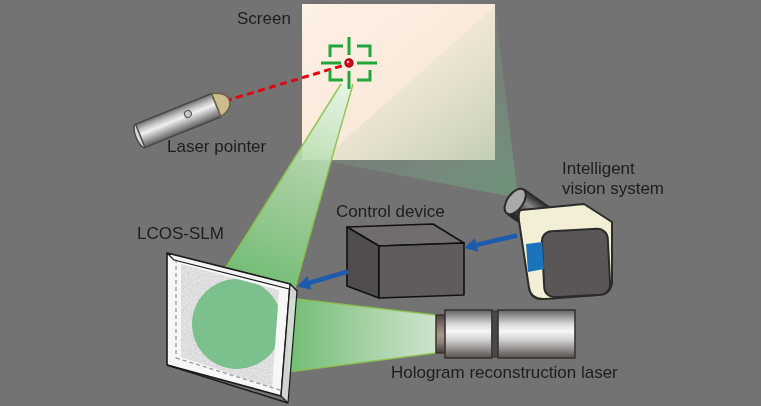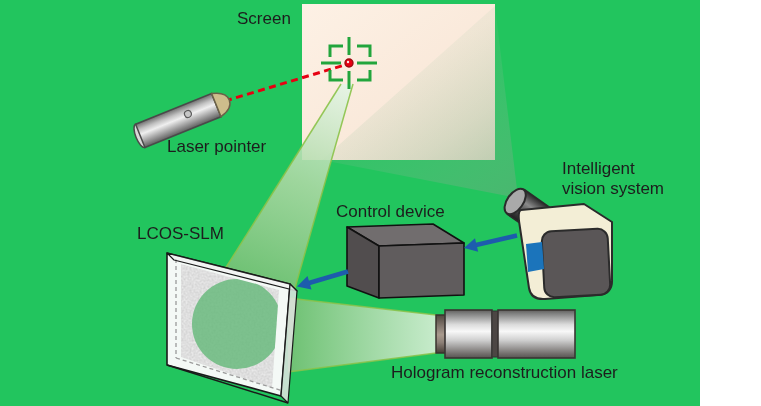--- a/index.html
+++ b/index.html
@@ -1,16 +1,16 @@
 <!DOCTYPE html>
 <html><head>
 <meta charset="utf-8">
 <style>
   html,body{margin:0;padding:0;background:#ffffff;}
-  .stage{position:relative;width:700px;height:406px;background:#22c55e;overflow:hidden;}
+  .stage{position:relative;width:761px;height:406px;background:#737373;overflow:hidden;}
   svg{display:block;}
   text{font-family:"Liberation Sans","DejaVu Sans",sans-serif;fill:#1d1d1d;}
   .lbl{font-size:17px;}
   .lbl-big{font-size:17px;}
 </style>
 </head>
 <body>
 
 <div class="stage">
 <svg width="761" height="406" viewBox="0 0 761 406">

